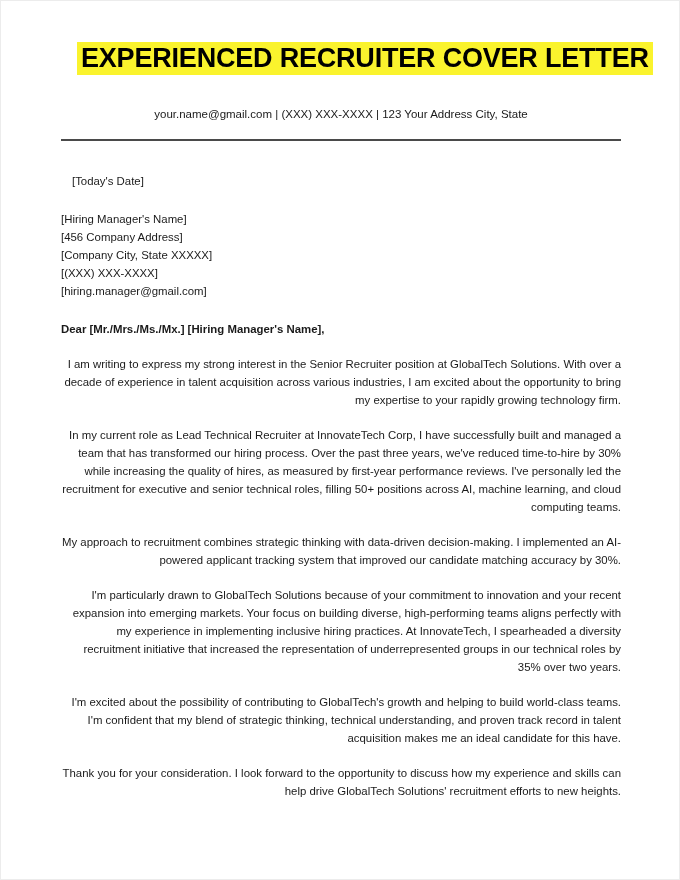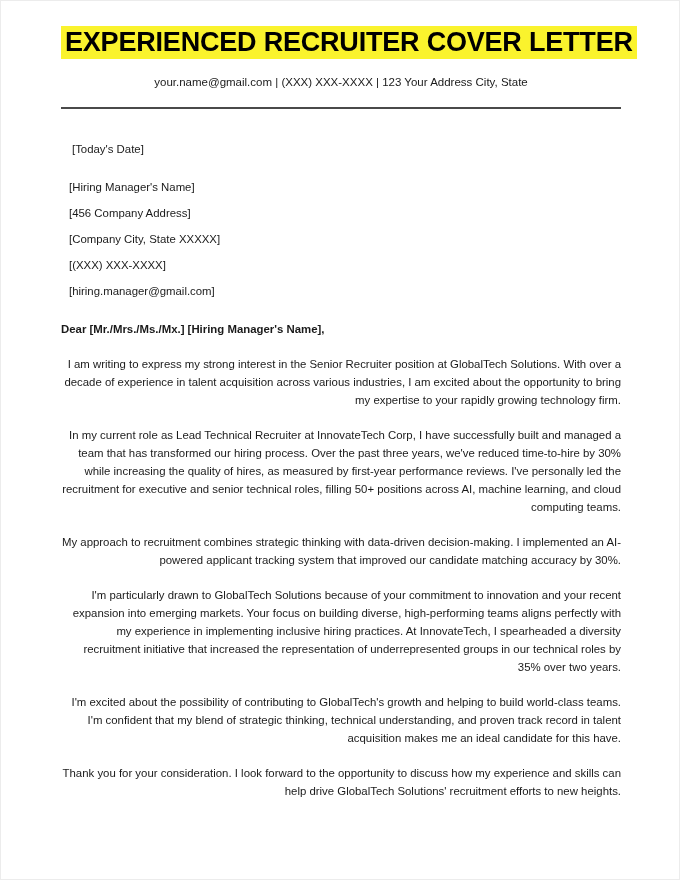--- a/index.html
+++ b/index.html
@@ -29,21 +29,21 @@
     width: 560px;
   }
 
   
   .header-block {
     padding-top: 24px;
     text-align: center;
   }
 
   .doc-title {
-    margin: 0;
+    margin: 16px;
     font-size: 27px;
     font-weight: bold;
     letter-spacing: -0.2px;
     line-height: 1.28;
     color: #000000;
     text-align: center;
     white-space: nowrap;
   }
 
   .doc-title .hl {
@@ -82,21 +82,21 @@
 
   .date-line {
     margin: 0 0 20px 11px;
   }
 
   .address-block {
     margin: 0 0 20px 0;
   }
 
   .address-block .addr-line {
-    margin: 8px;
+    margin: 0;
     line-height: 1.58;
   }
 
   .salutation {
     margin: 0 0 17px 0;
     font-weight: bold;
   }
 
   .para {
     margin: 0 0 17px 0;

